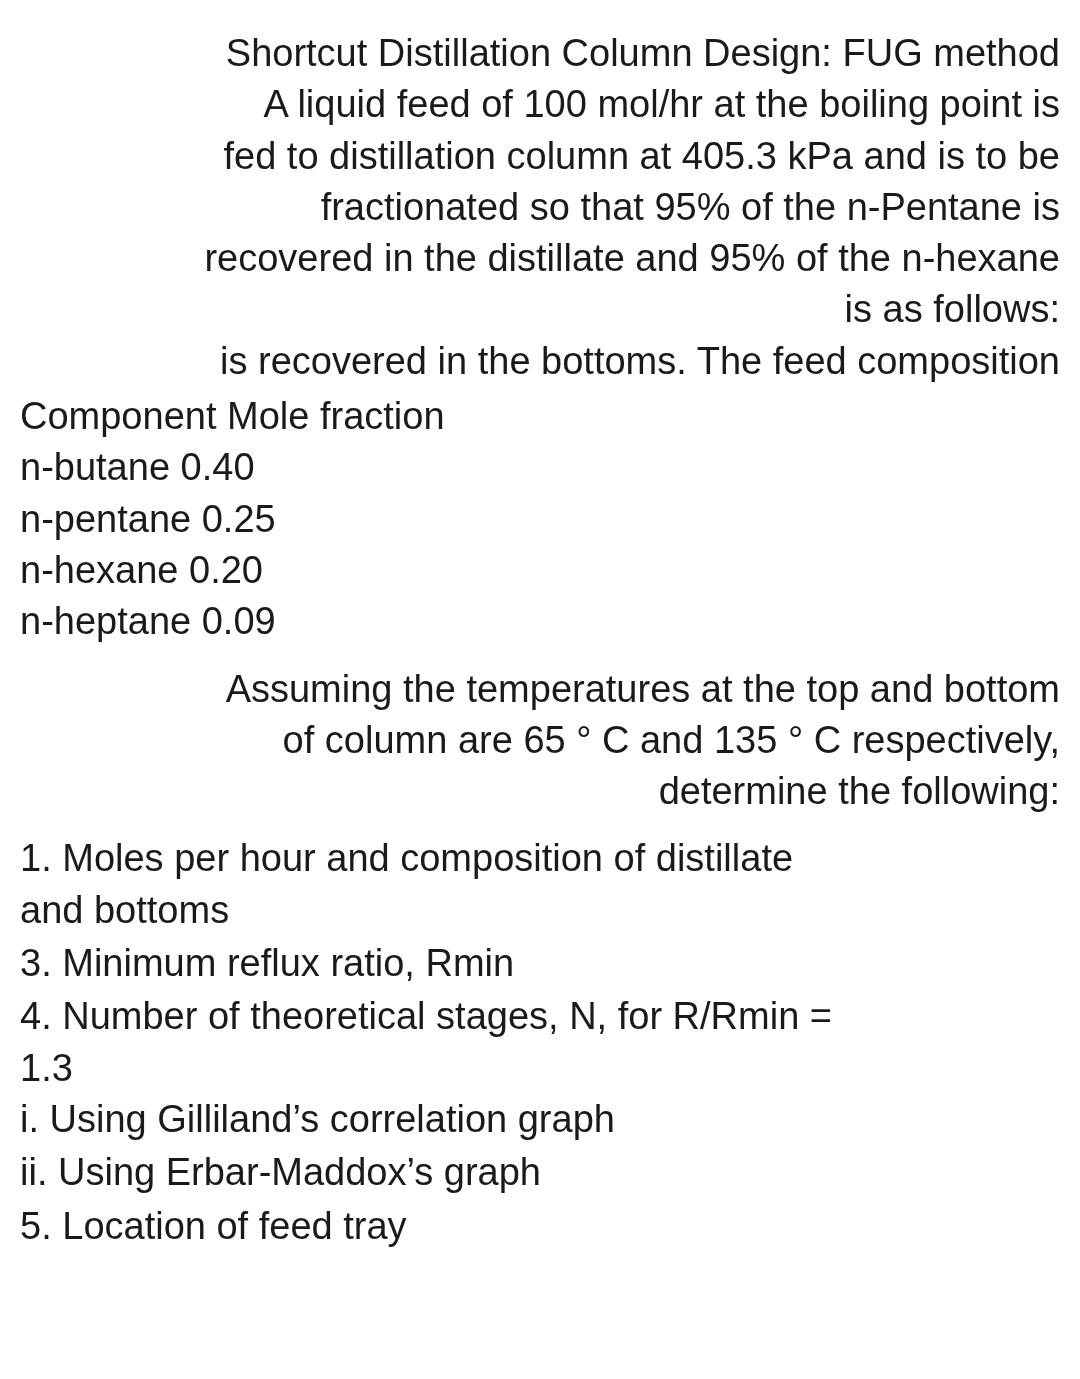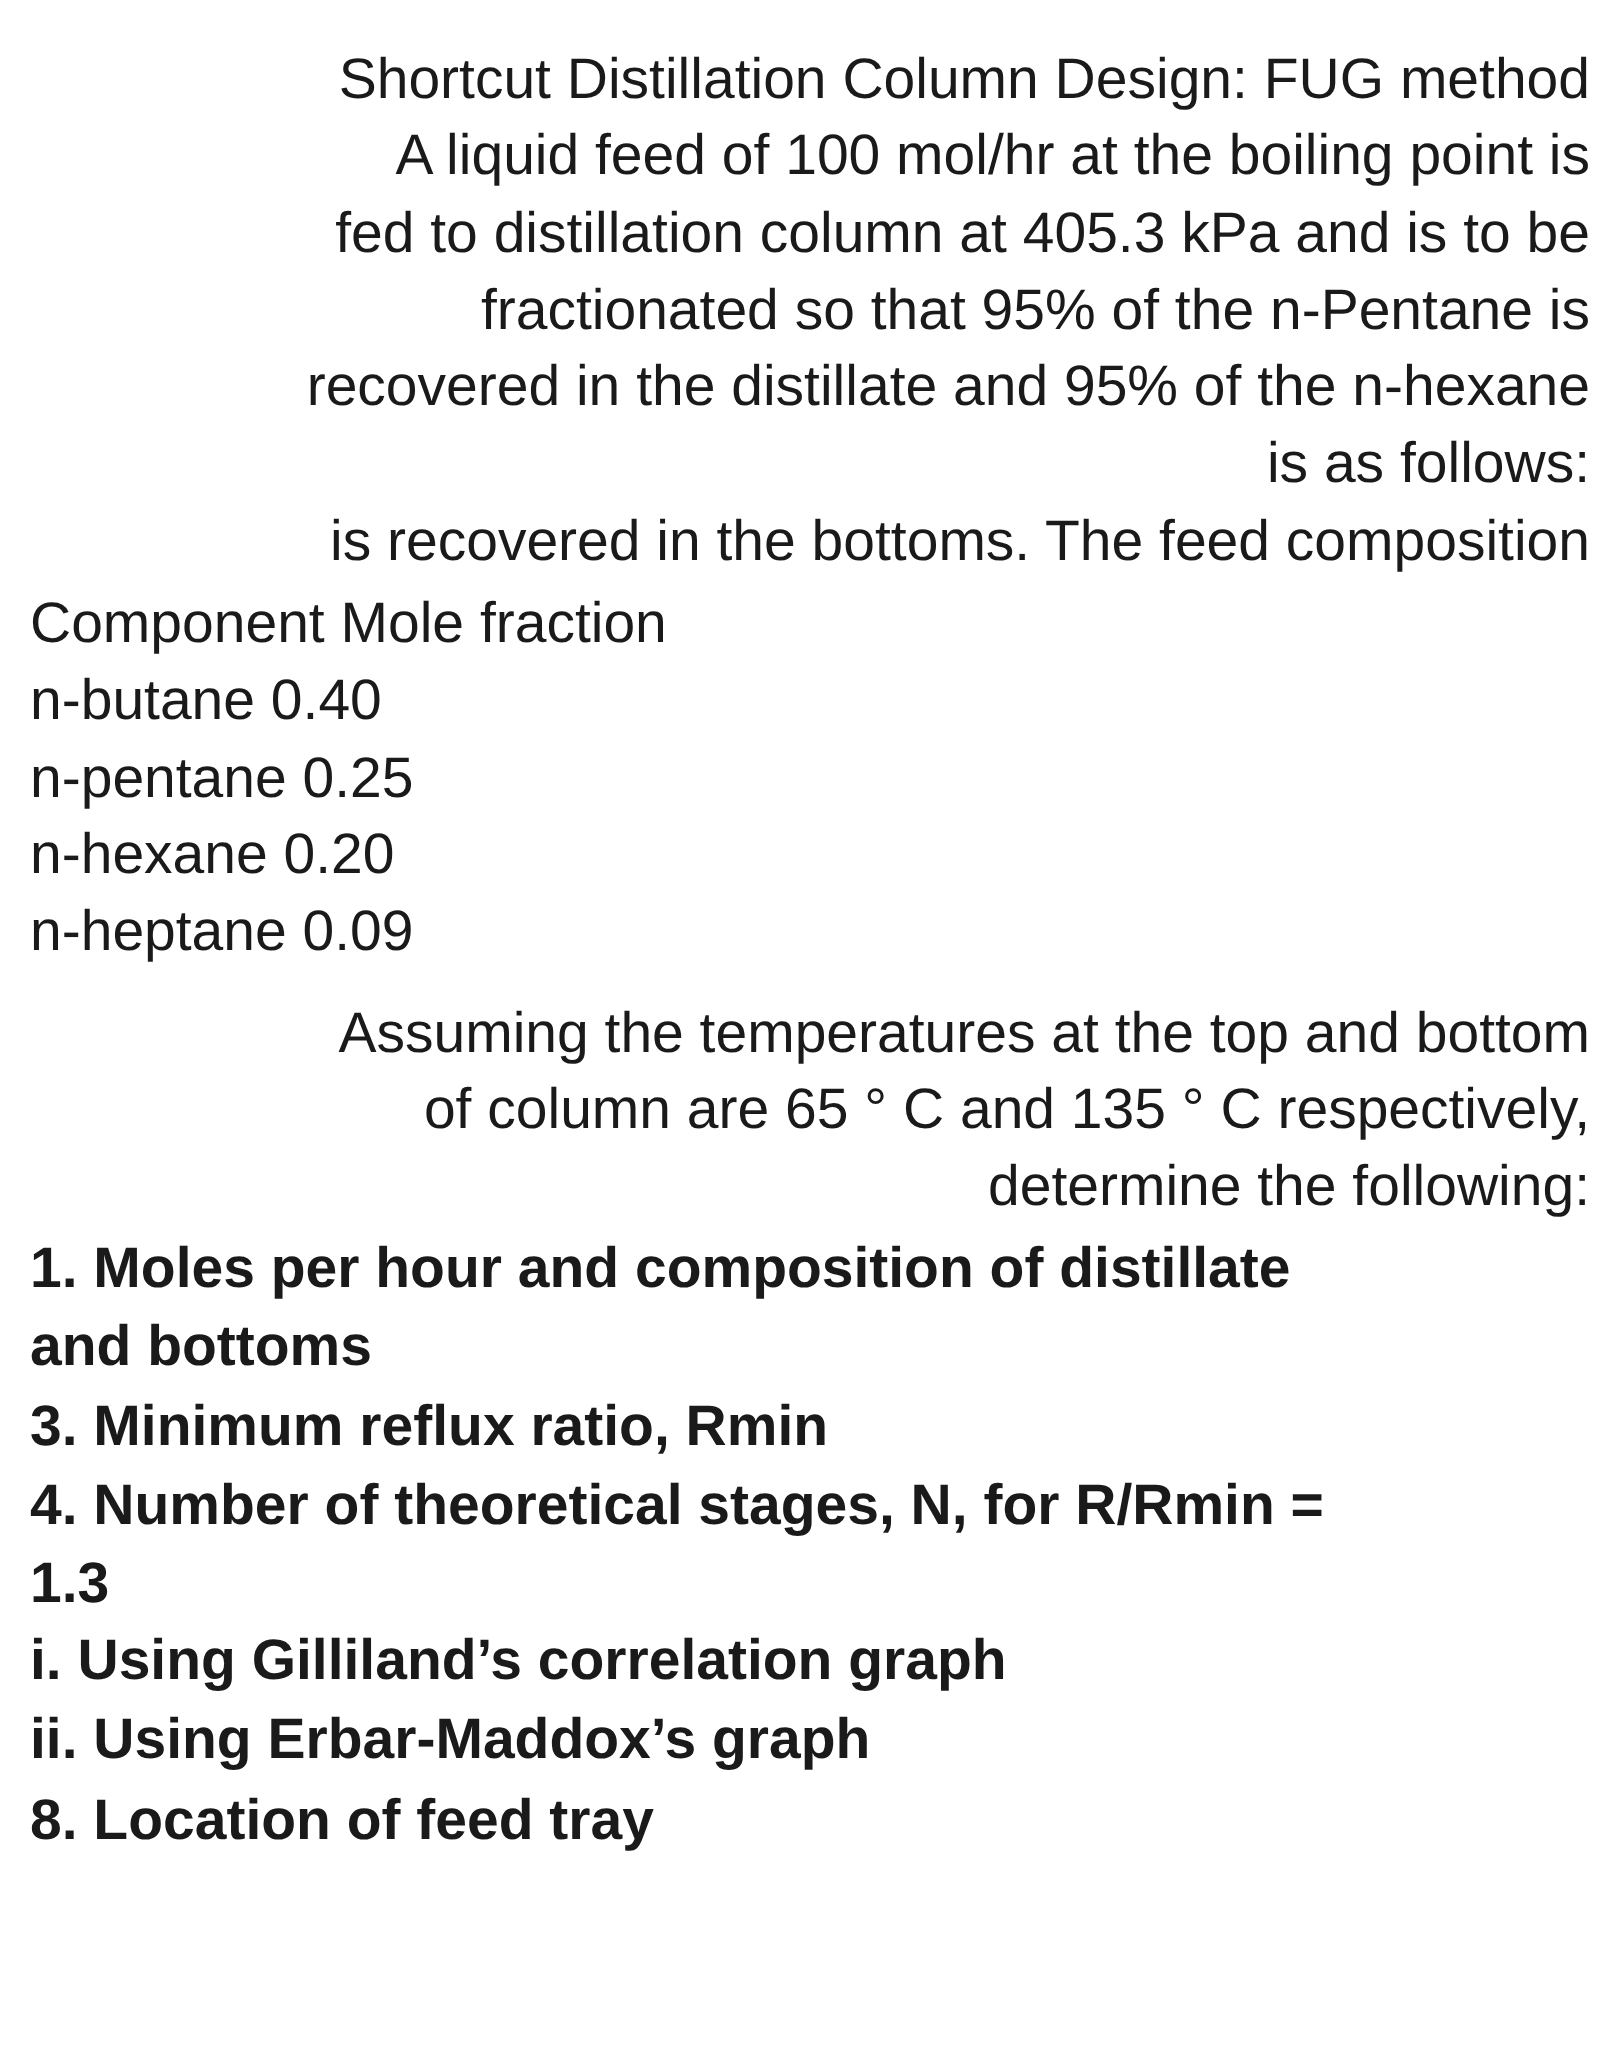--- a/index.html
+++ b/index.html
@@ -38,22 +38,21 @@
       margin-top: 4px;
       margin-bottom: 16px;
     }
 
     .component-row {
       display: block;
     }
 
     .numbered-list {
       display: block;
-      margin-top: 4px;
-      font-weight: bold;
+      margin-top: 16px;
     }
 
     .list-item {
       display: block;
       margin-bottom: 2px;
     }
 
     .sub-list-item {
       display: block;
       margin-bottom: 2px;
@@ -105,16 +104,16 @@
       <span class="line">1. Moles per hour and composition of distillate</span>
       <span class="line">and bottoms</span>
     </div>
     <div class="list-item">3. Minimum reflux ratio, Rmin</div>
     <div class="list-item">
       <span class="line">4. Number of theoretical stages, N, for R/Rmin =</span>
       <span class="line">1.3</span>
       <div class="sub-list-item">i. Using Gilliland’s correlation graph</div>
       <div class="sub-list-item">ii. Using Erbar-Maddox’s graph</div>
     </div>
-    <div class="list-item">8. Location of feed tray</div>
+    <div class="list-item">5. Location of feed tray</div>
   </div>
 
 </div>
 
 </body></html>

